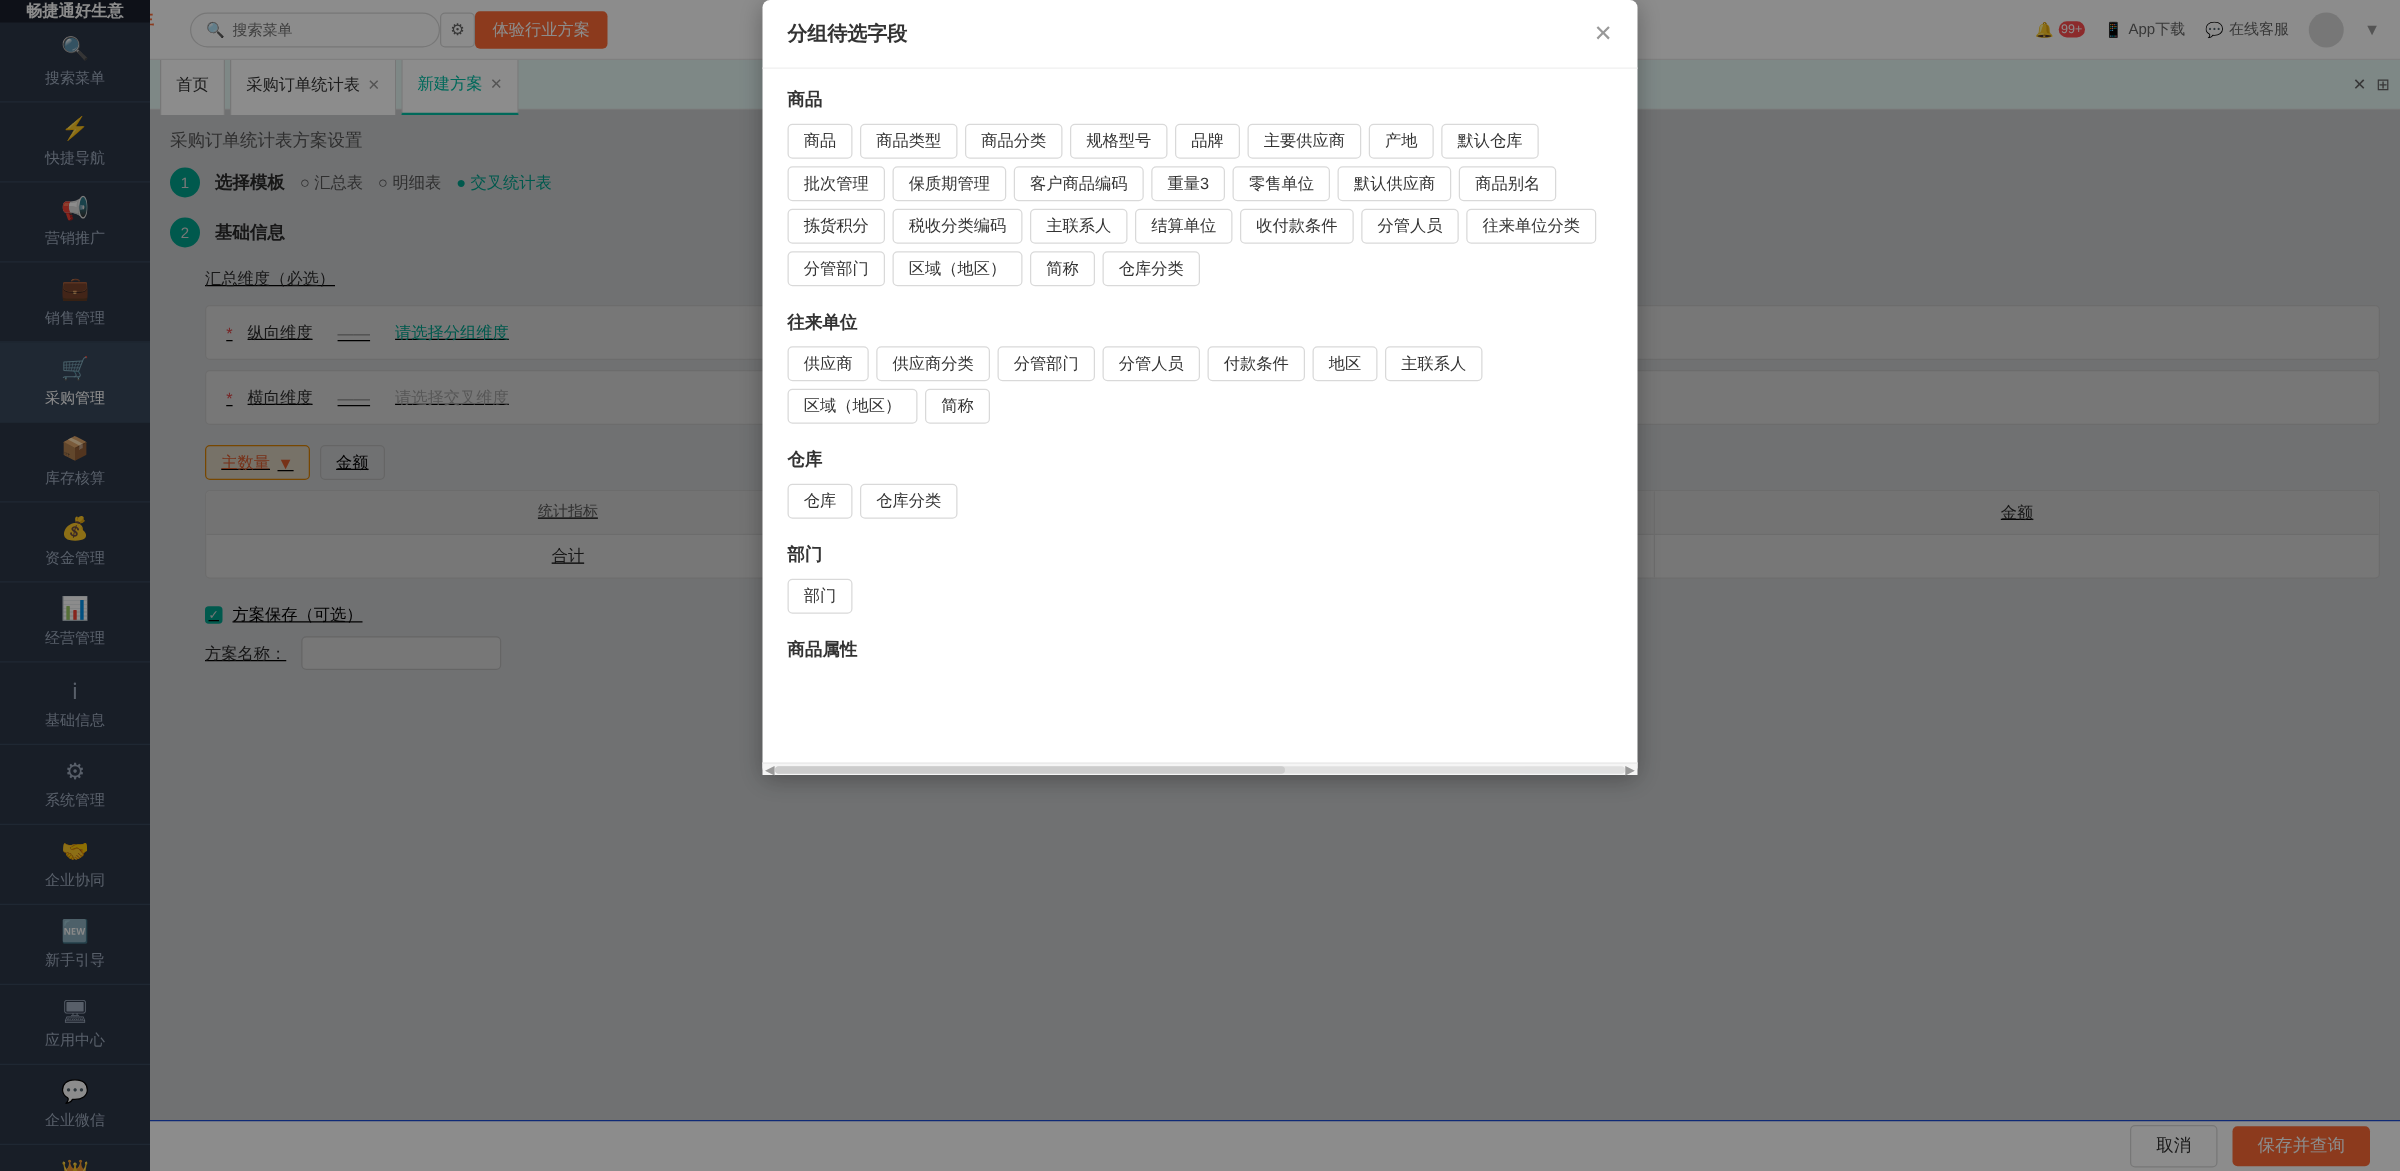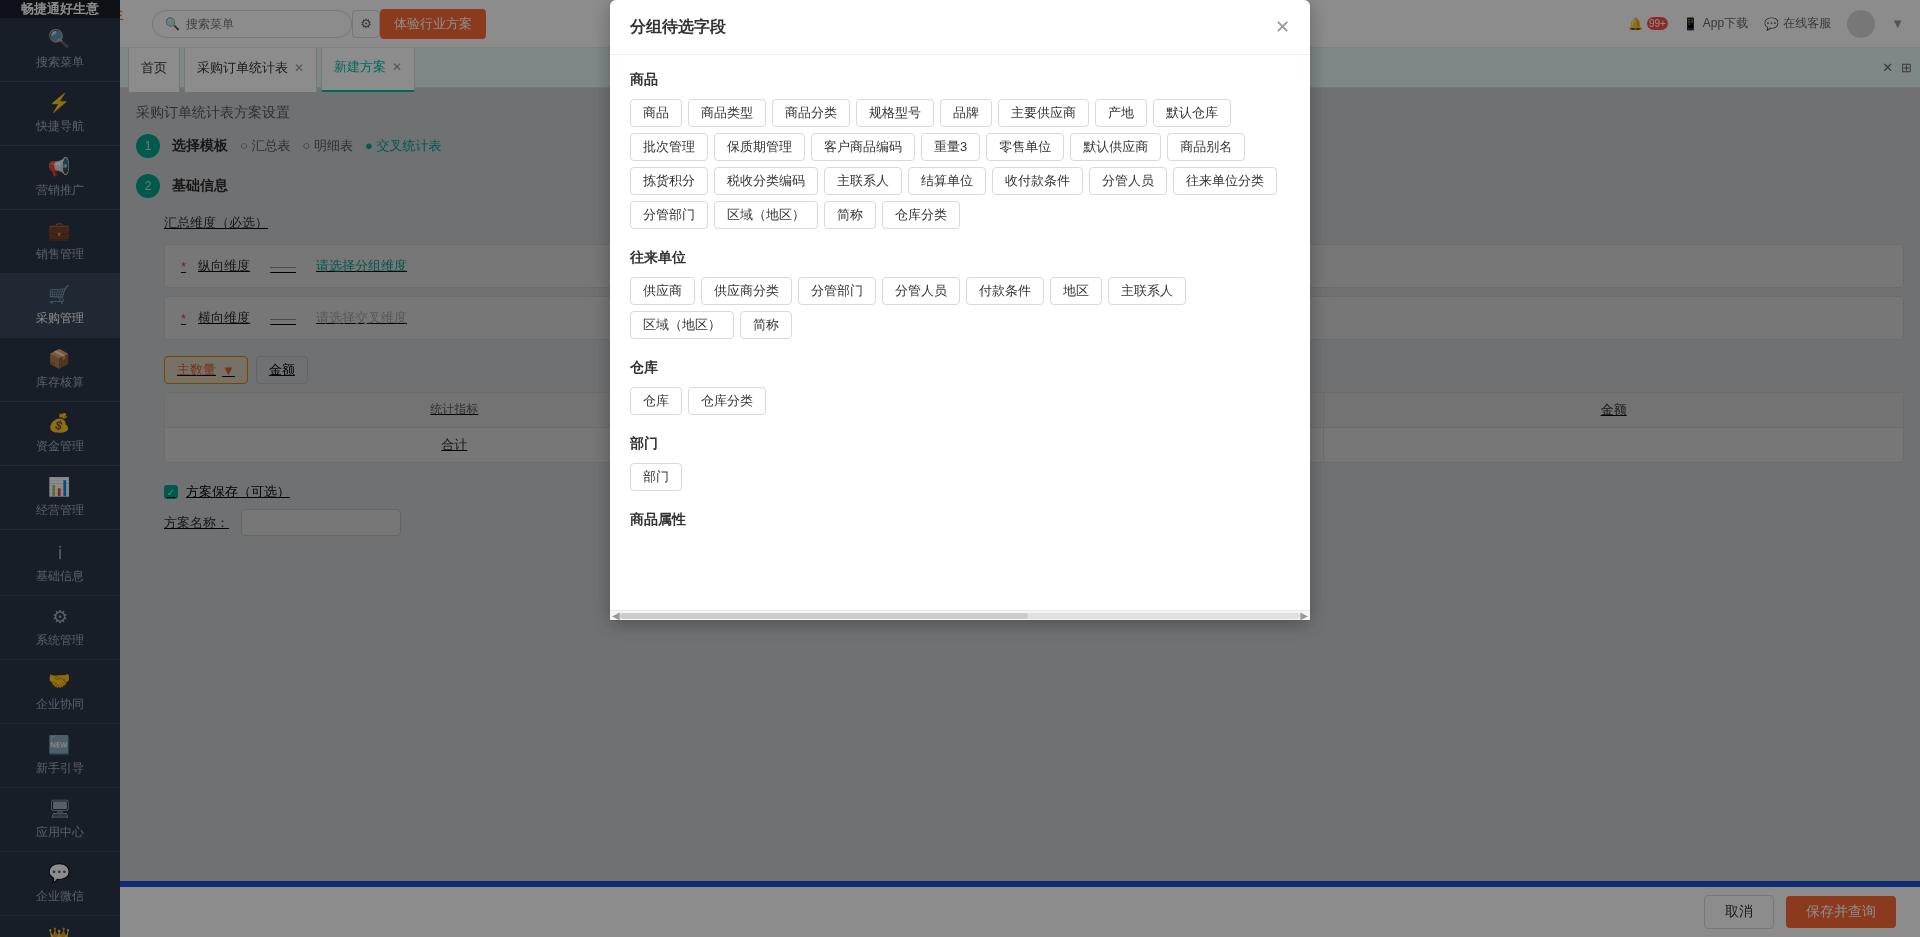--- a/index.html
+++ b/index.html
@@ -213,22 +213,22 @@
     }
 
     .scheme-name-row { display: flex; align-items: center; gap: 12px; margin-bottom: 16px; }
     .scheme-name-input {
       border: 1px solid #d9d9d9; border-radius: 4px; padding: 5px 10px;
       font-size: 13px; width: 160px;
     }
 
     
     .footer-bar {
-      position: fixed; bottom: 0; left: 120px; right: 0; height: 56px;
-      background: #fff; border-top: 6px solid #1d4ed8;
+      position: fixed; bottom: 0; left: 120px; right: 0; height: 41px;
+      background: #fff; border-top: 1px solid #1d4ed8;
       display: flex; align-items: center; justify-content: flex-end;
       padding: 0 24px; gap: 12px; z-index: 99;
     }
     .btn-cancel {
       padding: 7px 20px; border: 1px solid #d9d9d9; border-radius: 4px;
       background: #fff; font-size: 14px; cursor: pointer; color: #333;
     }
     .btn-save {
       padding: 7px 20px; border: none; border-radius: 4px;
       background: #ff6b35; color: #fff; font-size: 14px; cursor: pointer;

